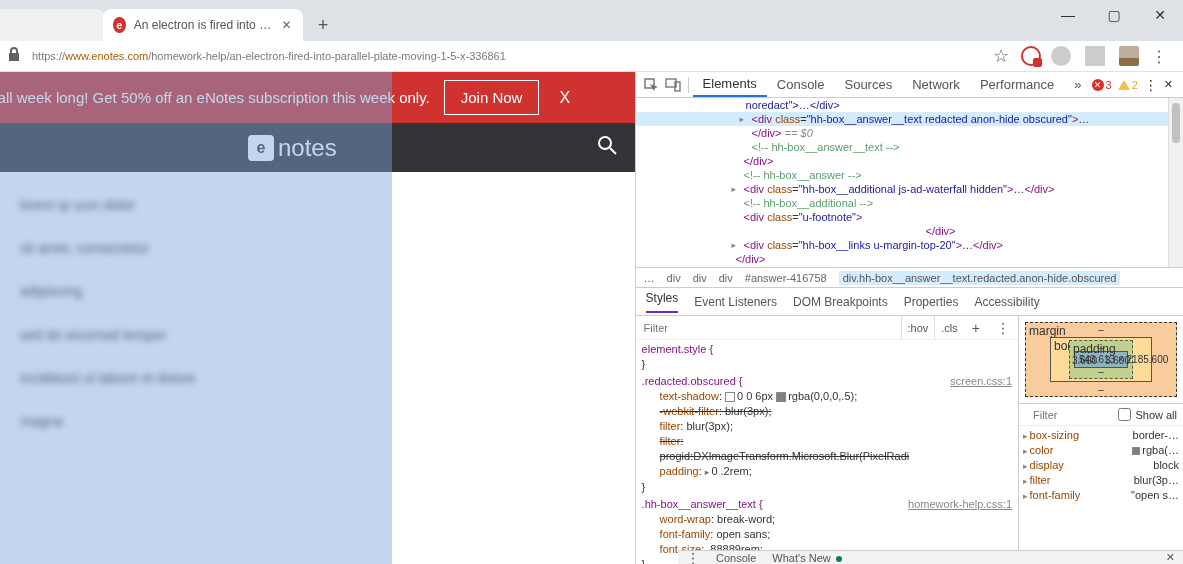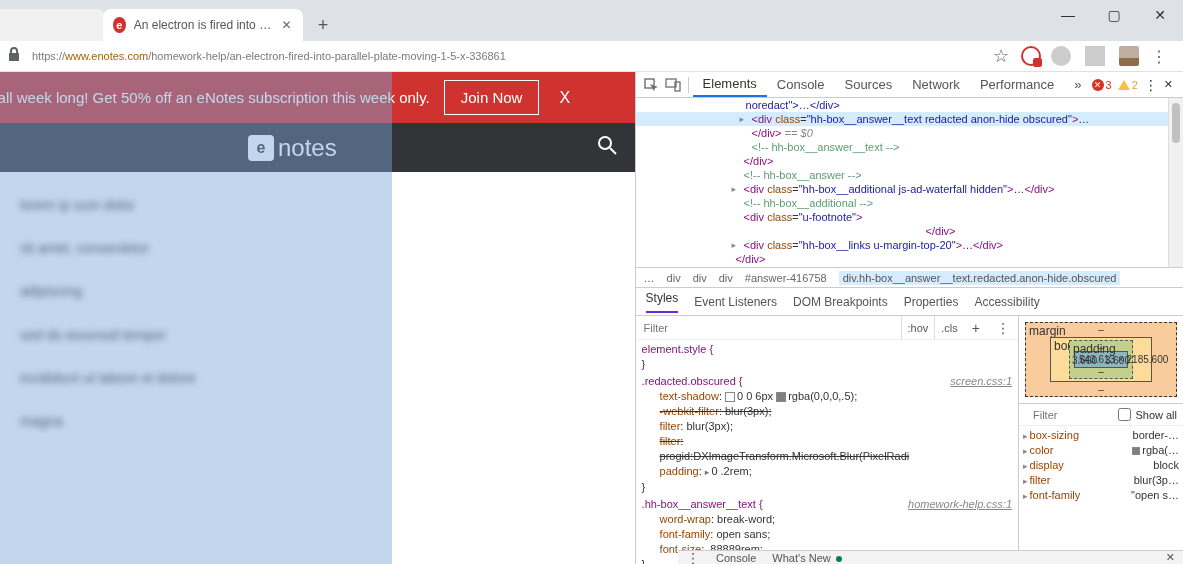--- a/index.html
+++ b/index.html
@@ -82,21 +82,21 @@
 .st-wrap { display: flex; flex: 1; overflow: hidden; }
 
 
 .css-pane { flex: 1; overflow: auto; border-right: 1px solid #ccc; display: flex; flex-direction: column;}
 .filter-row { display: flex; align-items: center; height: 24px; border-bottom: 1px solid #eee; font-family: "Segoe UI"; }
 .filter-in { flex: 1; border: none; padding: 0 8px; font-size: 11px; color: #999; background: transparent; }
 .hov-cls { font-size: 11px; color: #555; padding: 0 6px; border-left: 1px solid #ddd; height: 100%; display: flex; align-items: center;}
 .plus { font-size: 14px; color: #555; padding: 0 8px; }
 .css-rules { padding: 2px 6px; font-size: 11px; line-height: 15px; flex: 1; overflow: hidden;}
 .rule { position: relative; margin-bottom: 2px; }
-.rule-src { position: absolute; right: 0; top: 0; color: #888; text-decoration: underline; font-style: italic; }
+.rule-src { position: absolute; right: 0; top: 0; color: #888; text-decoration: underline; }
 .sel-t { color: #881280; }
 .prop { padding-left: 18px; }
 .prop-n { color: #994500; }
 .prop-v { color: #333; }
 .swatch { display: inline-block; width: 10px; height: 10px; border: 1px solid #888; vertical-align: middle; margin-right: 2px; background: #fff;}
 .swatch.dark { background: rgba(0,0,0,.5); }
 .strike { text-decoration: line-through; }
 .arrow-sm { color: #777; font-size: 9px; margin-right: 2px; }
 
 

